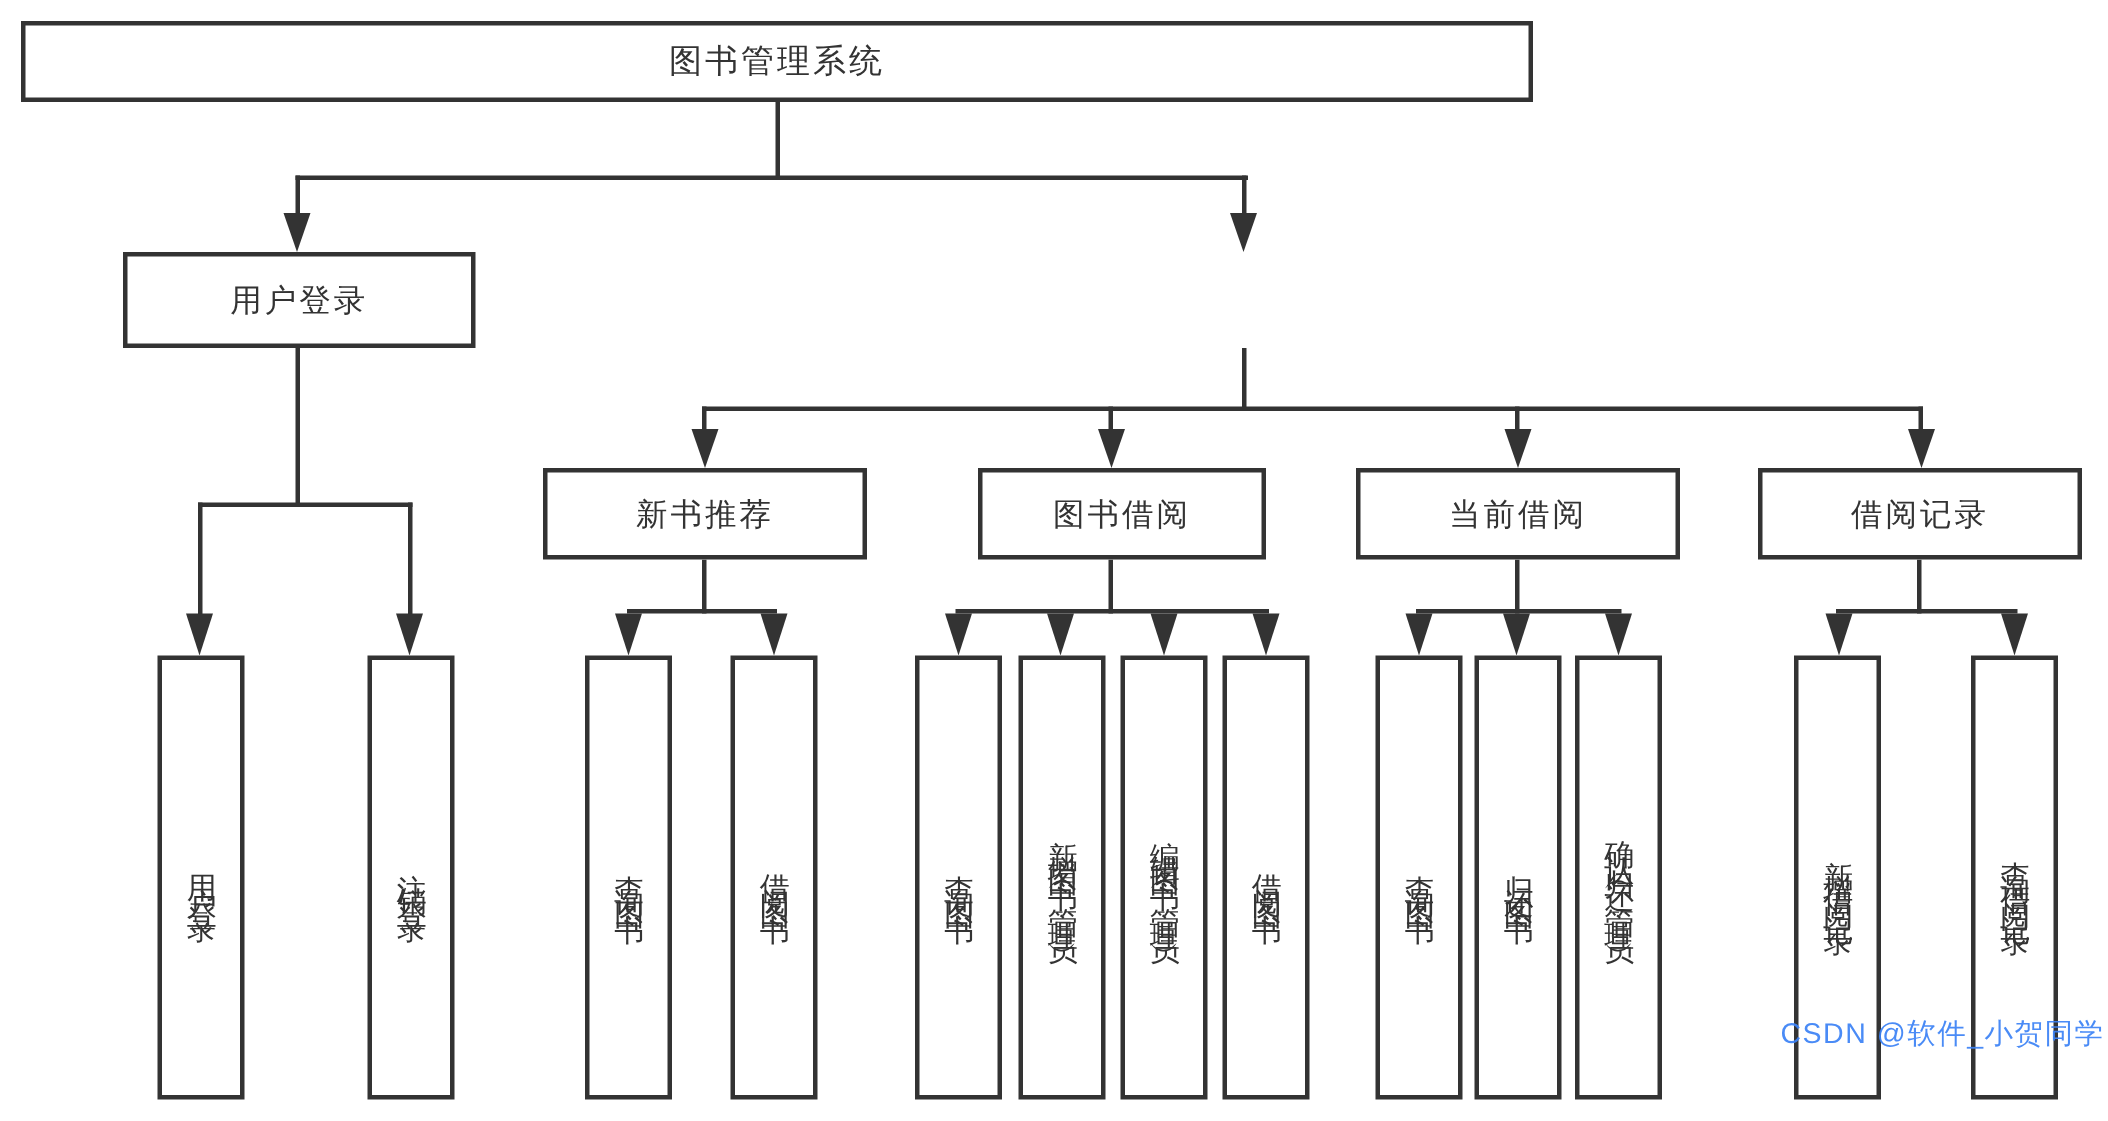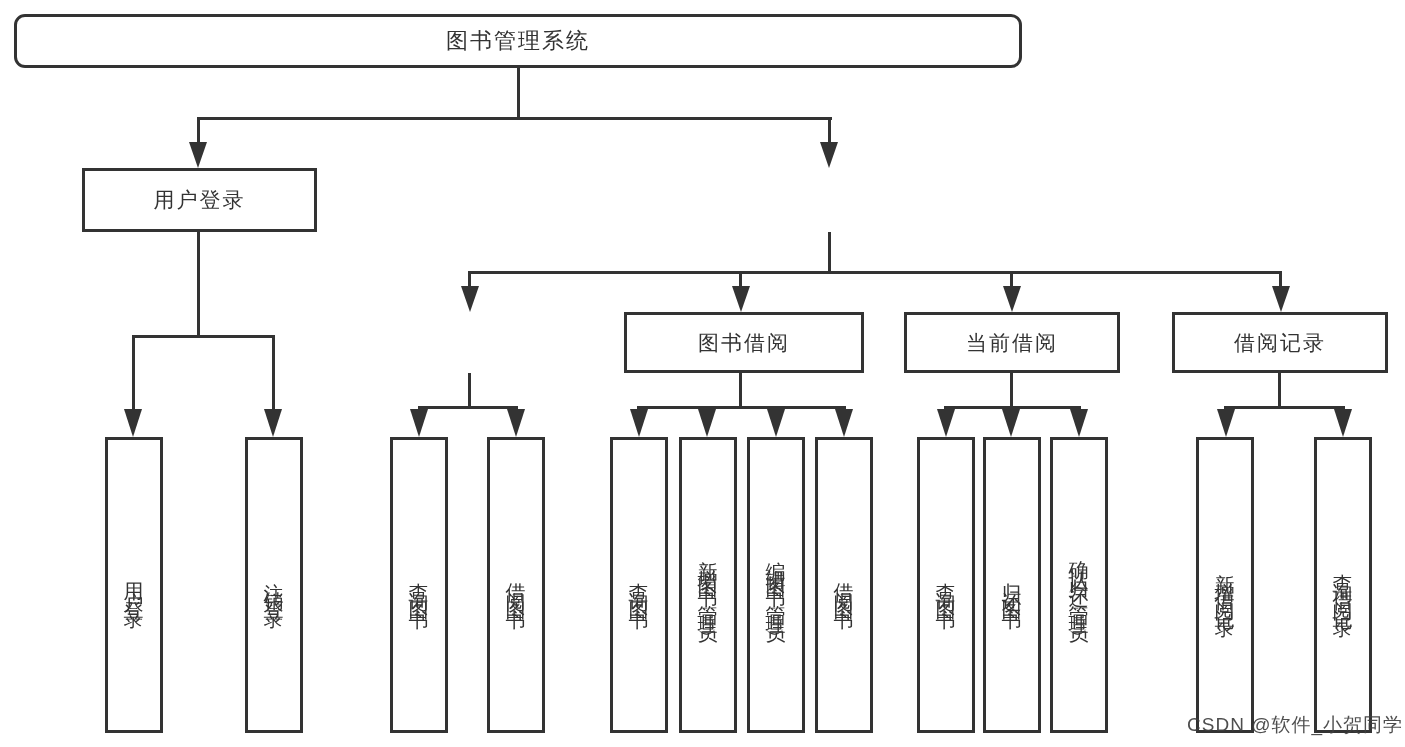--- a/index.html
+++ b/index.html
@@ -12,21 +12,21 @@
   }
   .hbox{
     position:absolute;
     box-sizing:border-box;
     border:3px solid #333;
     background:#fff;
     display:flex;align-items:center;justify-content:center;
     font-size:21px;color:#333;letter-spacing:2px;
     z-index:2;
   }
-  .hbox.root{font-size:22px;border-radius:11px;}
+  .hbox.root{font-size:22px;}
   .vbox{
     position:absolute;
     box-sizing:border-box;
     border:3px solid #333;
     background:#fff;
     width:58px;height:296px;top:437px;
     display:flex;align-items:center;justify-content:center;
     writing-mode:vertical-rl;text-orientation:mixed;
     font-size:20px;color:#333;letter-spacing:9px;
     line-height:1;
@@ -34,22 +34,22 @@
   }
   .ln{position:absolute;background:#333;z-index:1;}
   .ah{
     position:absolute;width:0;height:0;z-index:1;
     border-left:9px solid transparent;
     border-right:9px solid transparent;
     border-top:26px solid #333;
   }
   .ah.leaf{border-top-width:28px;}
   .watermark{
-    position:absolute;top:712px;right:2px;
-    font-size:19px;color:#404040;letter-spacing:1px;
+    position:absolute;top:676px;right:2px;
+    font-size:19px;color:#3b82f6;letter-spacing:1px;
     opacity:.92;z-index:4;white-space:nowrap;
   }
 </style>
 </head>
 <body>
 
 <div id="canvas">
 
   <div class="hbox root" style="left:14px;top:14px;width:1008px;height:54px">图书管理系统</div>
 
@@ -73,21 +73,22 @@
   <div class="ln" style="left:468px;top:271px;width:814px;height:3px"></div>
   <div class="ln" style="left:468px;top:271px;width:3px;height:16px"></div>
   <div class="ln" style="left:739px;top:271px;width:3px;height:16px"></div>
   <div class="ln" style="left:1010px;top:271px;width:3px;height:16px"></div>
   <div class="ln" style="left:1279px;top:271px;width:3px;height:16px"></div>
   <div class="ah" style="left:461px;top:286px"></div>
   <div class="ah" style="left:732px;top:286px"></div>
   <div class="ah" style="left:1003px;top:286px"></div>
   <div class="ah" style="left:1272px;top:286px"></div>
 
-  <div class="hbox" style="left:624px;top:312px;width:240px;height:61px">图书借阅</div>
+  <div class="hbox" style="left:362px;top:312px;width:216px;height:61px">新书推荐</div>
+  <div class="hbox" style="left:652px;top:312px;width:192px;height:61px">图书借阅</div>
   <div class="hbox" style="left:1172px;top:312px;width:216px;height:61px">借阅记录</div>
   <div class="hbox" style="left:904px;top:312px;width:216px;height:61px">当前借阅</div>
 
   <div class="ln" style="left:468px;top:373px;width:3px;height:36px"></div>
   <div class="ln" style="left:418px;top:406px;width:100px;height:3px"></div>
   <div class="ah leaf" style="left:410px;top:409px"></div>
   <div class="ah leaf" style="left:507px;top:409px"></div>
 
   <div class="ln" style="left:739px;top:373px;width:3px;height:36px"></div>
   <div class="ln" style="left:637px;top:406px;width:209px;height:3px"></div>

